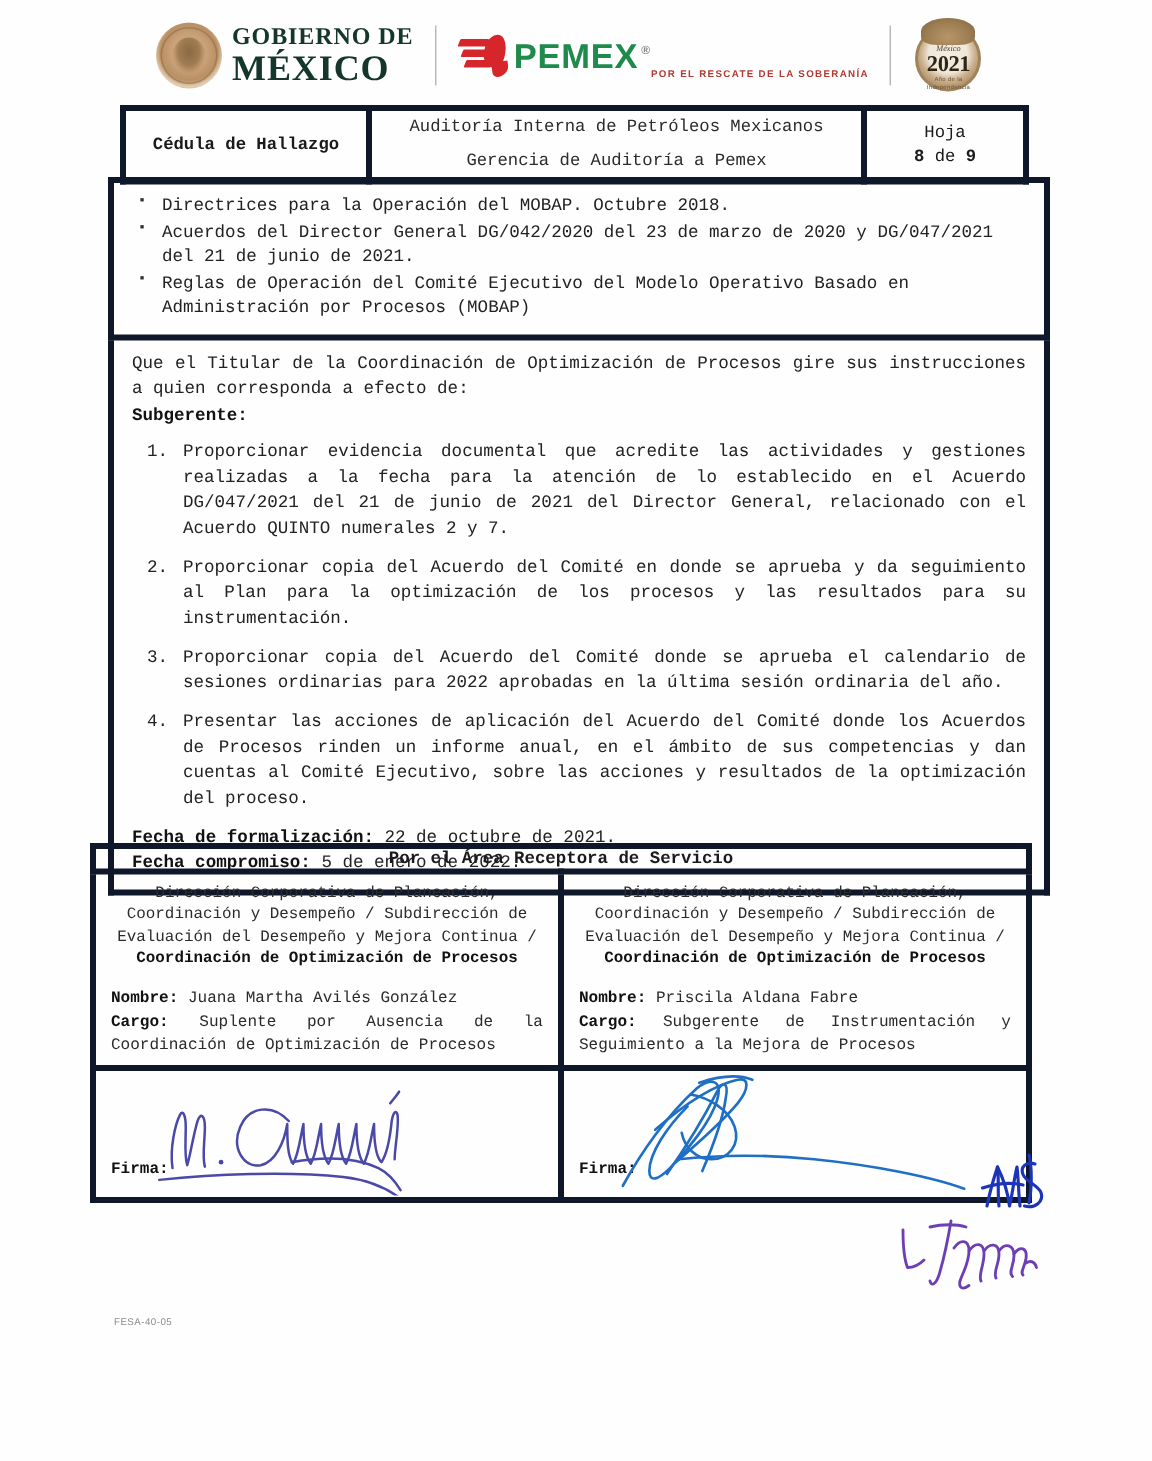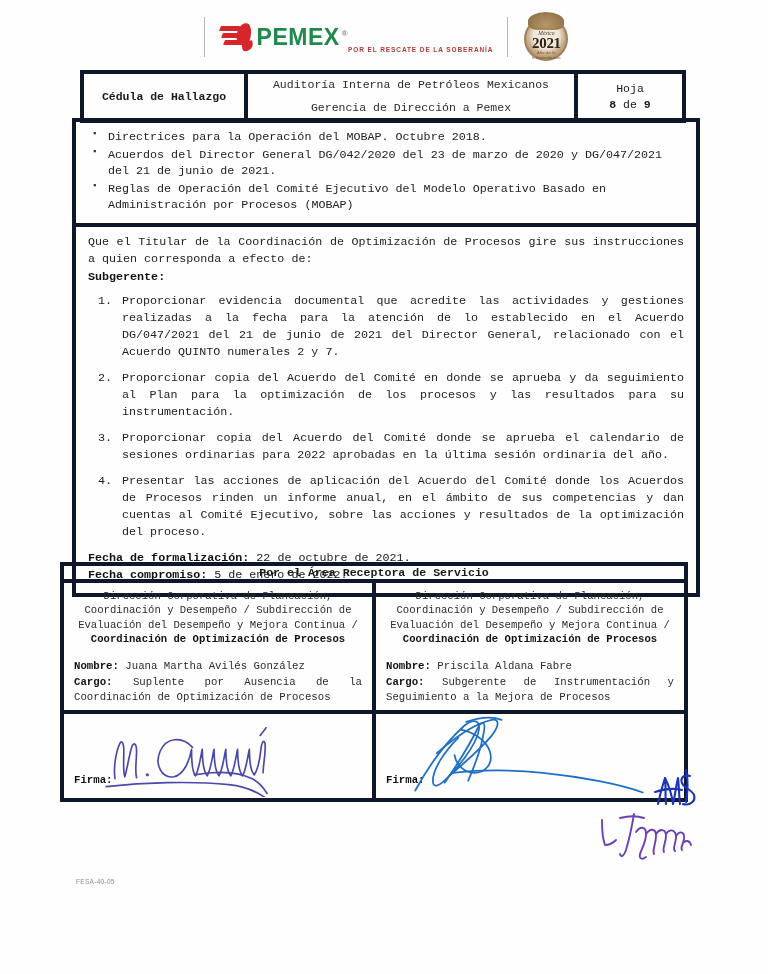--- a/index.html
+++ b/index.html
@@ -397,20 +397,27 @@
     letter-spacing: 0.3px;
   }
 </style>
 </head>
 <body>
 
 <div class="page">
 
   <div class="logo-bar">
 
+    <div class="logo-gob">
+      <div class="seal-eagle"></div>
+      <div class="gob-text">
+        <span class="l1">GOBIERNO DE</span>
+        <span class="l2">MÉXICO</span>
+      </div>
+    </div>
 
     <div class="logo-div"></div>
 
     <div class="logo-pemex">
       <div class="pemex-row">
         <div class="pemex-eagle">
           <span class="w1"></span>
             <span class="w2"></span>
             <span class="w3"></span>
           <span class="head"></span>
@@ -432,21 +439,21 @@
     </div>
 
   </div>
 
   <table class="tbl" id="header-table">
     <tbody>
         <tr>
       <td class="hdr-cell-title">Cédula de Hallazgo</td>
       <td class="hdr-cell-mid">
         <span class="l1">Auditoría Interna de Petróleos Mexicanos</span>
-        <span class="l2">Gerencia de Dirección a Pemex</span>
+        <span class="l2">Gerencia de Auditoría a Pemex</span>
       </td>
       <td class="hdr-cell-page">
         <div>Hoja</div>
         <div><span class="pg-num">8</span> <span>de</span> <span class="pg-num">9</span></div>
       </td>
     </tr>
   </tbody>
     </table>
 
   <table class="tbl" id="body-table">

